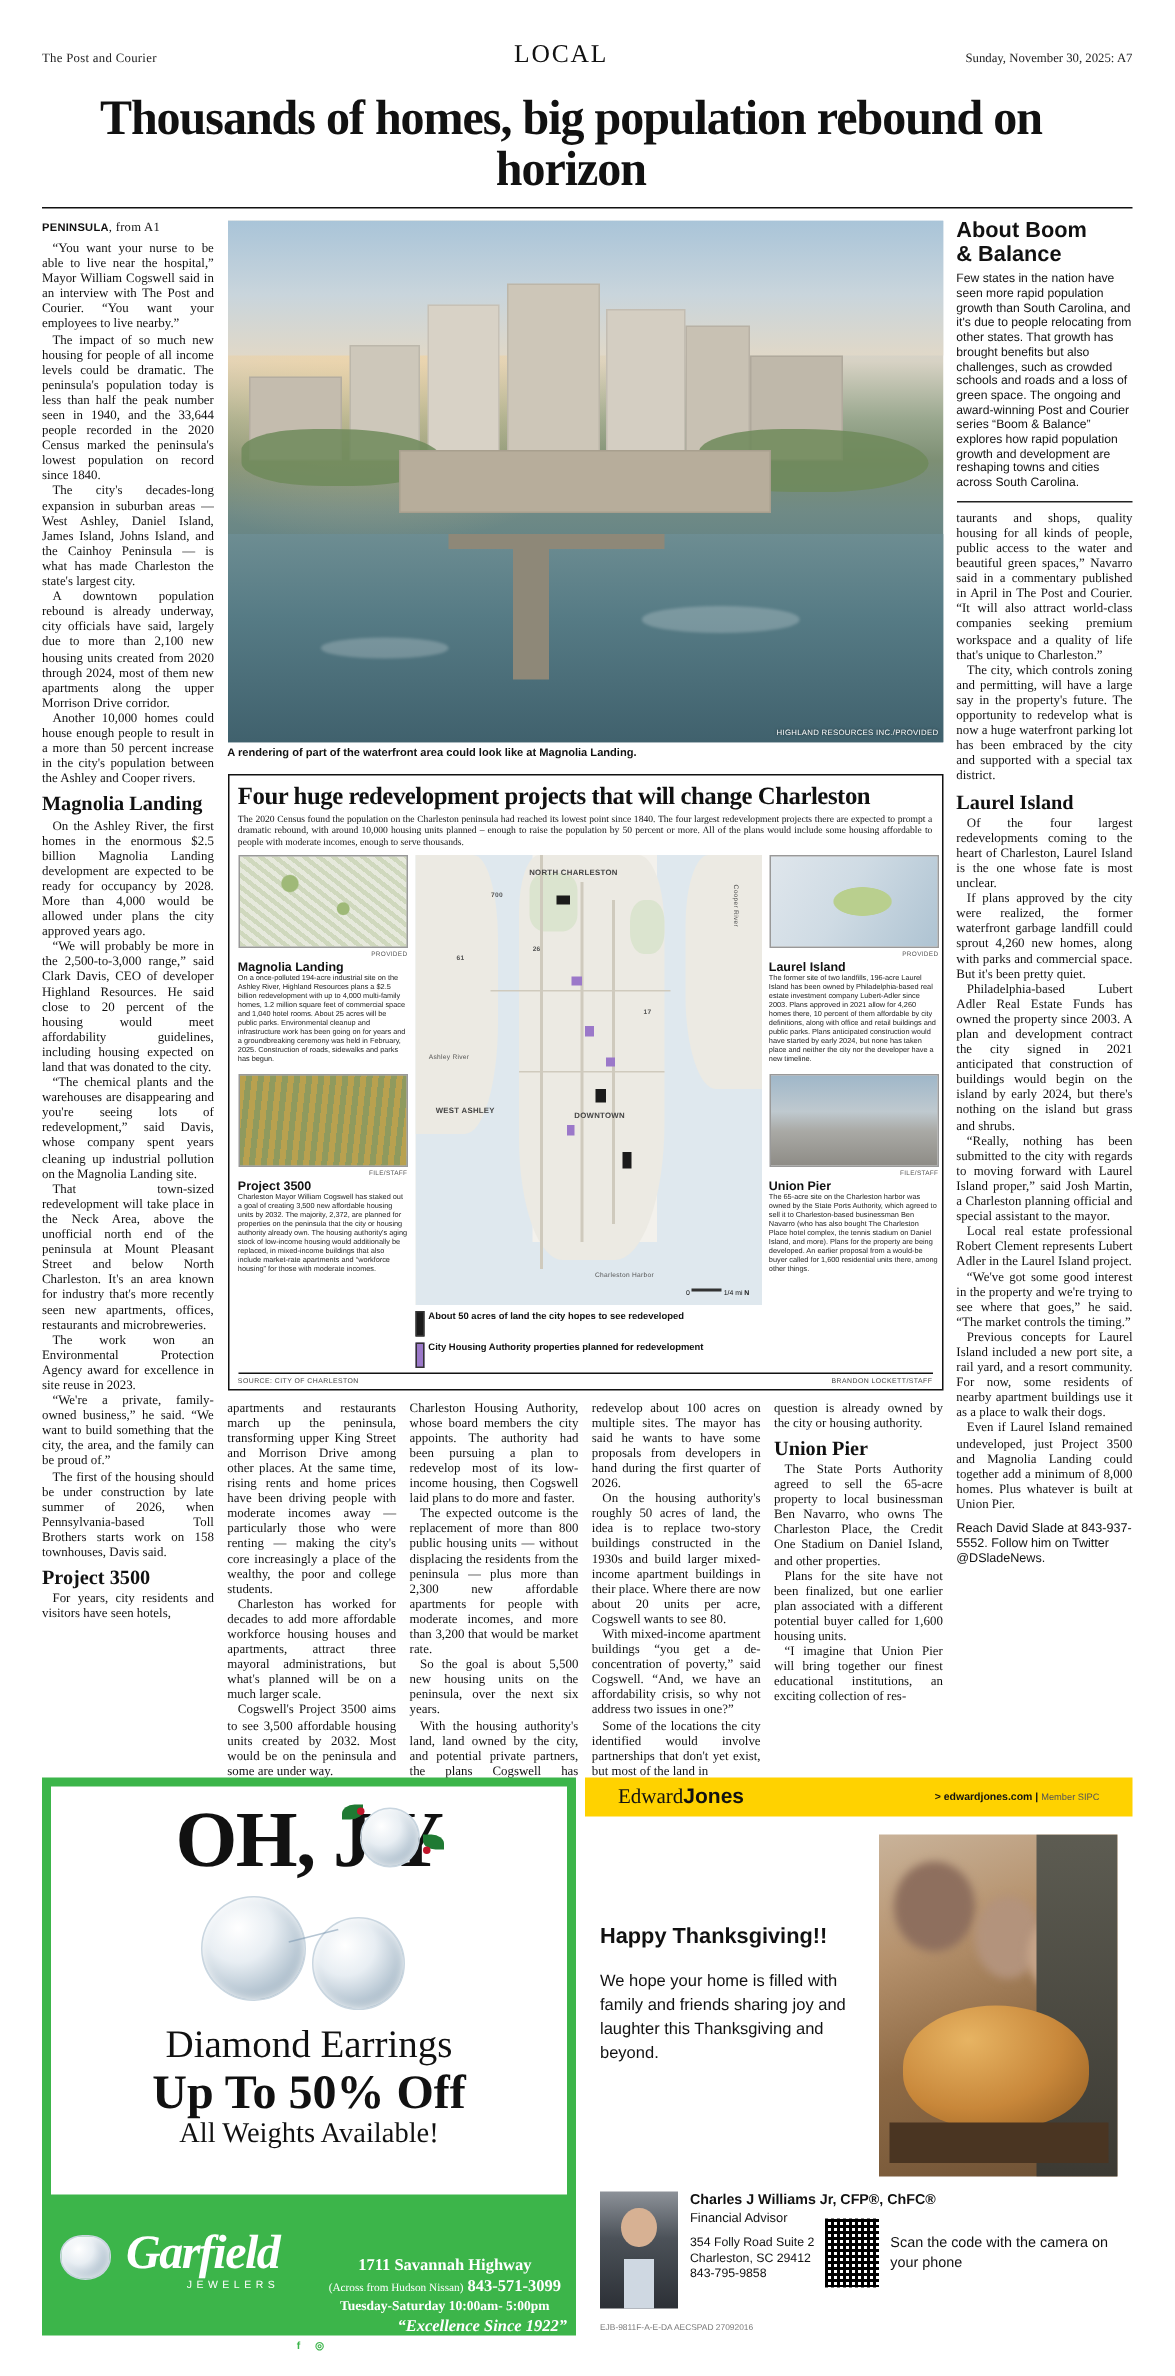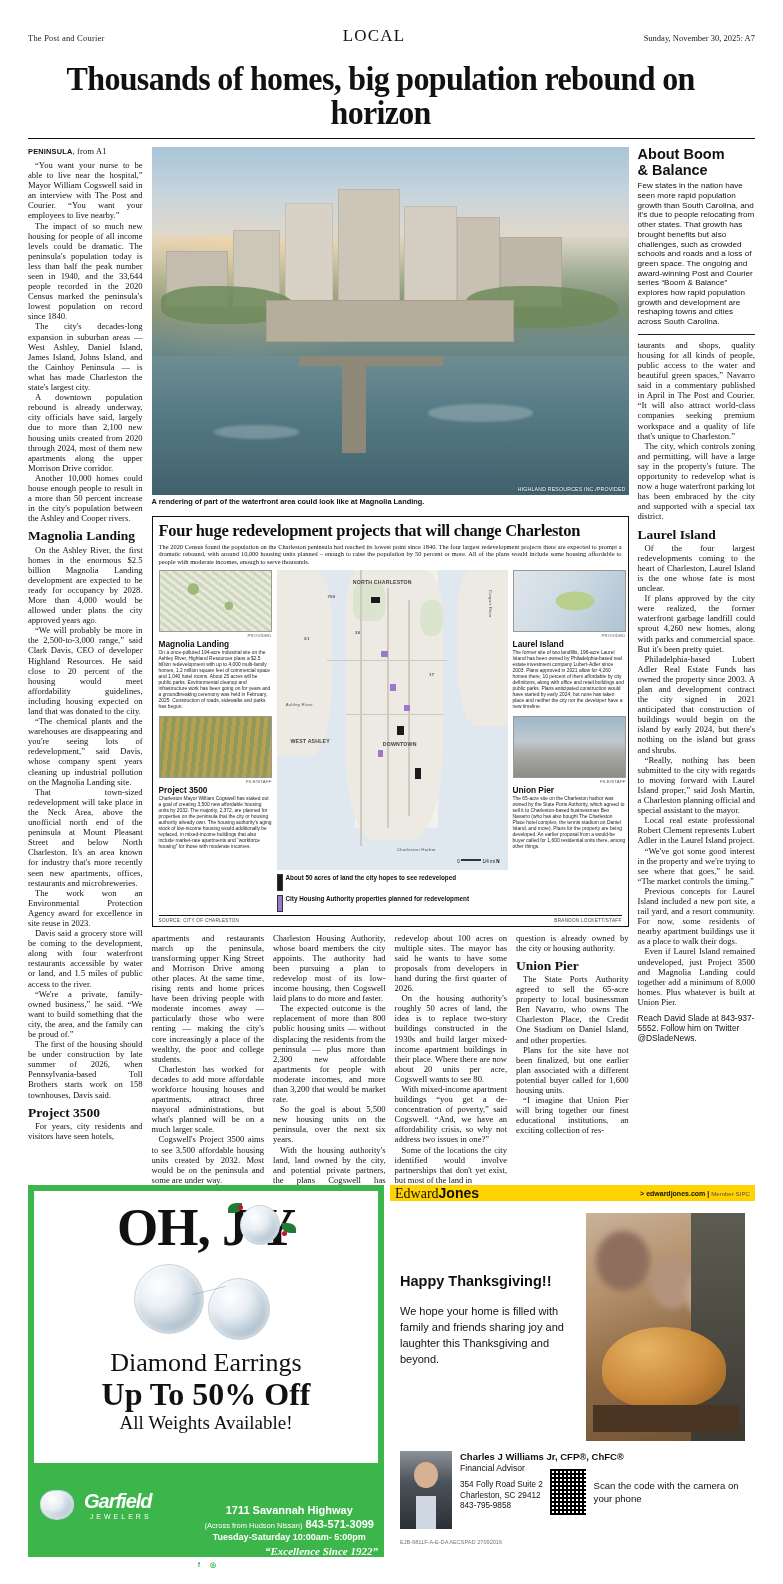--- a/index.html
+++ b/index.html
@@ -153,30 +153,30 @@
   .dia { position:absolute; border-radius:50%;
     background: radial-gradient(circle at 35% 30%, #ffffff 0%, #e8eef3 35%, #b9c8d4 65%, #8fa4b4 100%);
     box-shadow: inset 0 0 6px rgba(255,255,255,.9);
     border:1px solid #c9d6e0;
   }
   .dia-line { position:absolute; background: rgba(120,150,175,.55); height:1px; }
   .ad-line1 { font-family:"Liberation Serif", serif; font-size:26px; text-align:center; margin-top:2px;}
   .ad-line2 { font-family:"Liberation Serif", serif; font-weight:bold; font-size:32px; text-align:center; line-height:1.05;}
   .ad-line3 { font-family:"Liberation Serif", serif; font-size:19px; text-align:center; }
   .garfield-bottom { display:flex; align-items:center; gap:6px; padding:5px 4px 0; }
-  .garfield-logo { font-family:Liberation Sans, sans-serif; font-style:italic; font-weight:bold; font-size:20px; color:#fff; letter-spacing:-1px;}
+  .garfield-logo { font-family:Liberation Serif, serif; font-style:italic; font-weight:bold; font-size:32px; color:#fff; letter-spacing:-1px;}
   .garfield-jw { font-family:"Liberation Sans", sans-serif; font-size:7px; color:#fff; letter-spacing:3px; }
-  .garfield-addr { color:#fff; font-family:Liberation Sans, sans-serif; font-weight:bold; font-size:11px; line-height:1.25; text-align:left;margin-top:36px;}
+  .garfield-addr { color:#fff; font-family:Liberation Serif, serif; font-weight:bold; font-size:11px; line-height:1.25; text-align:left;margin-top:36px;}
   .garfield-addr small { font-size:7.5px; font-weight:normal;}
   .garfield-tag { font-family:"Liberation Serif", serif; font-style:italic; font-weight:bold; color:#fff; font-size:11px; text-align:right; margin-top:2px;}
   .soc { display:flex; gap:4px; justify-content:center; margin-top:3px;}
   .soc span { width:10px; height:10px; border-radius:2px; background:#fff; color:#3cb54a; font-size:7px; font-family:"Liberation Sans",sans-serif; text-align:center; line-height:10px; font-weight:bold;}
 
   .ad-ej { width:365px; background:#fff; position:relative; }
-  .ej-bar { background:#ffd200; height:16px; display:flex; align-items:center; justify-content:space-between; padding:0 5px; }
+  .ej-bar { background:#ffd200; height:26px; display:flex; align-items:center; justify-content:space-between; padding:0 22px; }
   .ej-logo { font-family:"Liberation Serif", serif; font-size:14px; color:#111; }
   .ej-logo b { font-family:"Liberation Sans", sans-serif; font-weight:bold; font-size:14px;}
   .ej-url { font-family:"Liberation Sans", sans-serif; font-size:7px; font-weight:bold; color:#111;}
   .ej-url small { font-weight:normal; color:#555; font-size:6.2px;}
   .ej-body { display:flex; padding:12px 10px 0; gap:10px;}
   .ej-left { width:178px; }
   .ej-hi { font-family:"Liberation Sans", sans-serif; font-weight:bold; font-size:14.5px; margin-top:60px; }
   .ej-copy { font-family:"Liberation Sans", sans-serif; font-size:11px; line-height:16px; margin-top:14px;}
   .ej-photo { width:160px; height:228px;
       background: linear-gradient(160deg,#c9b39a 0%, #b5916c 30%, #8e6a45 58%, #6b4f33 100%);
@@ -218,21 +218,20 @@
       <p class="body">The impact of so much new housing for people of all income levels could be dramatic. The peninsula's population today is less than half the peak number seen in 1940, and the 33,644 people recorded in the 2020 Census marked the peninsula's lowest population on record since 1840.</p>
       <p class="body">The city's decades-long expansion in suburban areas — West Ashley, Daniel Island, James Island, Johns Island, and the Cainhoy Peninsula — is what has made Charleston the state's largest city.</p>
       <p class="body">A downtown population rebound is already underway, city officials have said, largely due to more than 2,100 new housing units created from 2020 through 2024, most of them new apartments along the upper Morrison Drive corridor.</p>
       <p class="body">Another 10,000 homes could house enough people to result in a more than 50 percent increase in the city's population between the Ashley and Cooper rivers.</p>
       <h3 class="subhead">Magnolia Landing</h3>
       <p class="body">On the Ashley River, the first homes in the enormous $2.5 billion Magnolia Landing development are expected to be ready for occupancy by 2028. More than 4,000 would be allowed under plans the city approved years ago.</p>
       <p class="body">“We will probably be more in the 2,500-to-3,000 range,” said Clark Davis, CEO of developer Highland Resources. He said close to 20 percent of the housing would meet affordability guidelines, including housing expected on land that was donated to the city.</p>
       <p class="body">“The chemical plants and the warehouses are disappearing and you're seeing lots of redevelopment,” said Davis, whose company spent years cleaning up industrial pollution on the Magnolia Landing site.</p>
       <p class="body">That town-sized redevelopment will take place in the Neck Area, above the unofficial north end of the peninsula at Mount Pleasant Street and below North Charleston. It's an area known for industry that's more recently seen new apartments, offices, restaurants and microbreweries.</p>
       <p class="body">The work won an Environmental Protection Agency award for excellence in site reuse in 2023.</p>
-      <p class="body">Davis said a grocery store will be coming to the development, along with four waterfront restaurants accessible by water or land, and 1.5 miles of public access to the river.</p>
       <p class="body">“We're a private, family-owned business,” he said. “We want to build something that the city, the area, and the family can be proud of.”</p>
       <p class="body">The first of the housing should be under construction by late summer of 2026, when Pennsylvania-based Toll Brothers starts work on 158 townhouses, Davis said.</p>
       <h3 class="subhead">Project 3500</h3>
       <p class="body">For years, city residents and visitors have seen hotels,</p>
     </div>
 
     <div class="col-mid">
 
       <div class="photo-wrap">
         <div class="photo">

